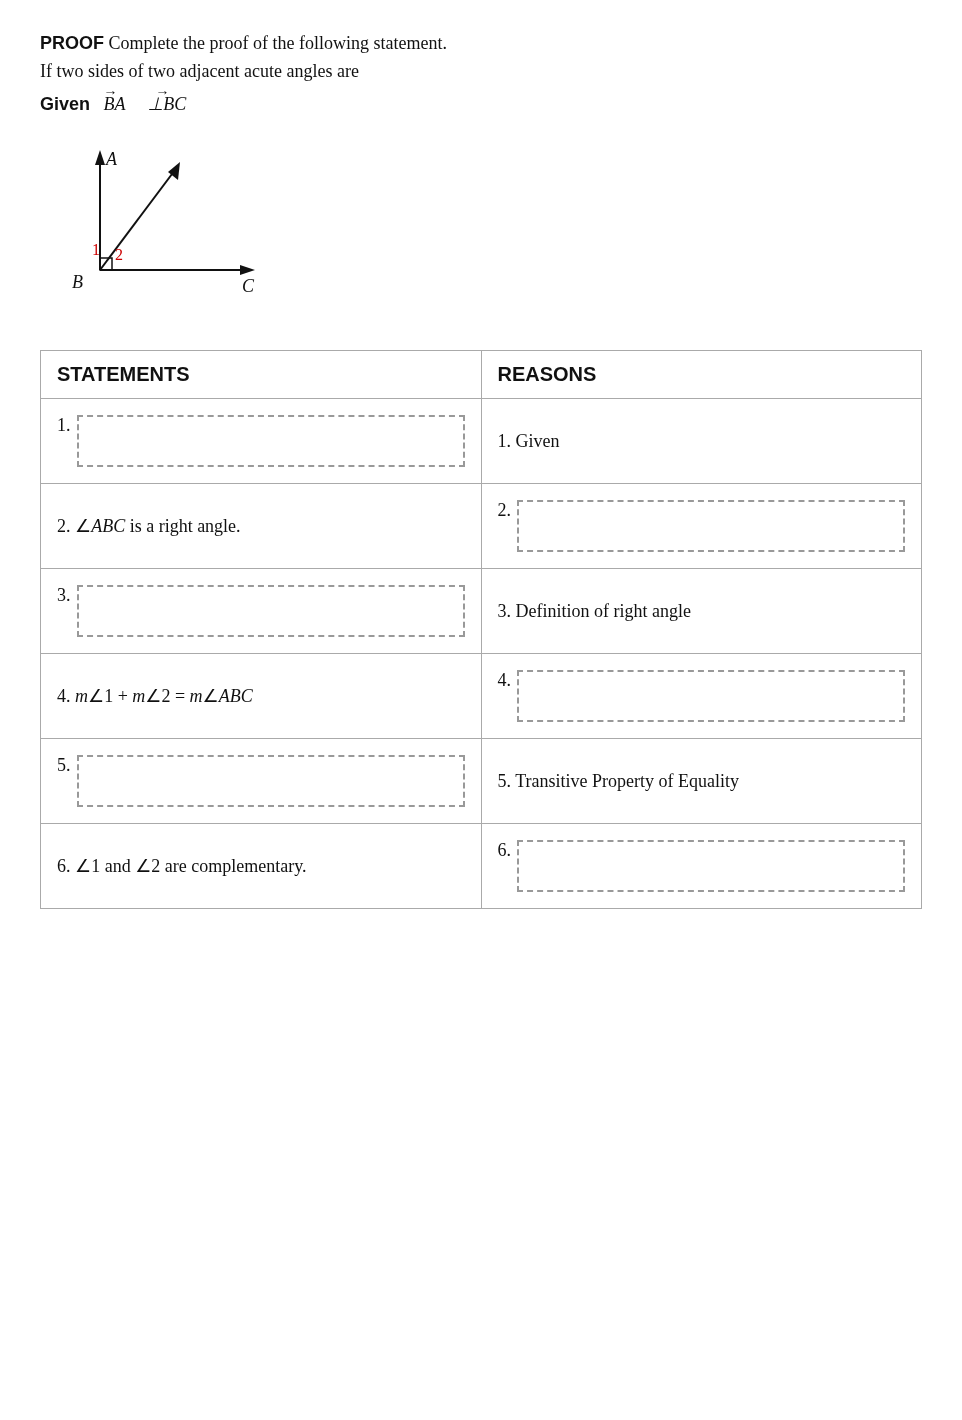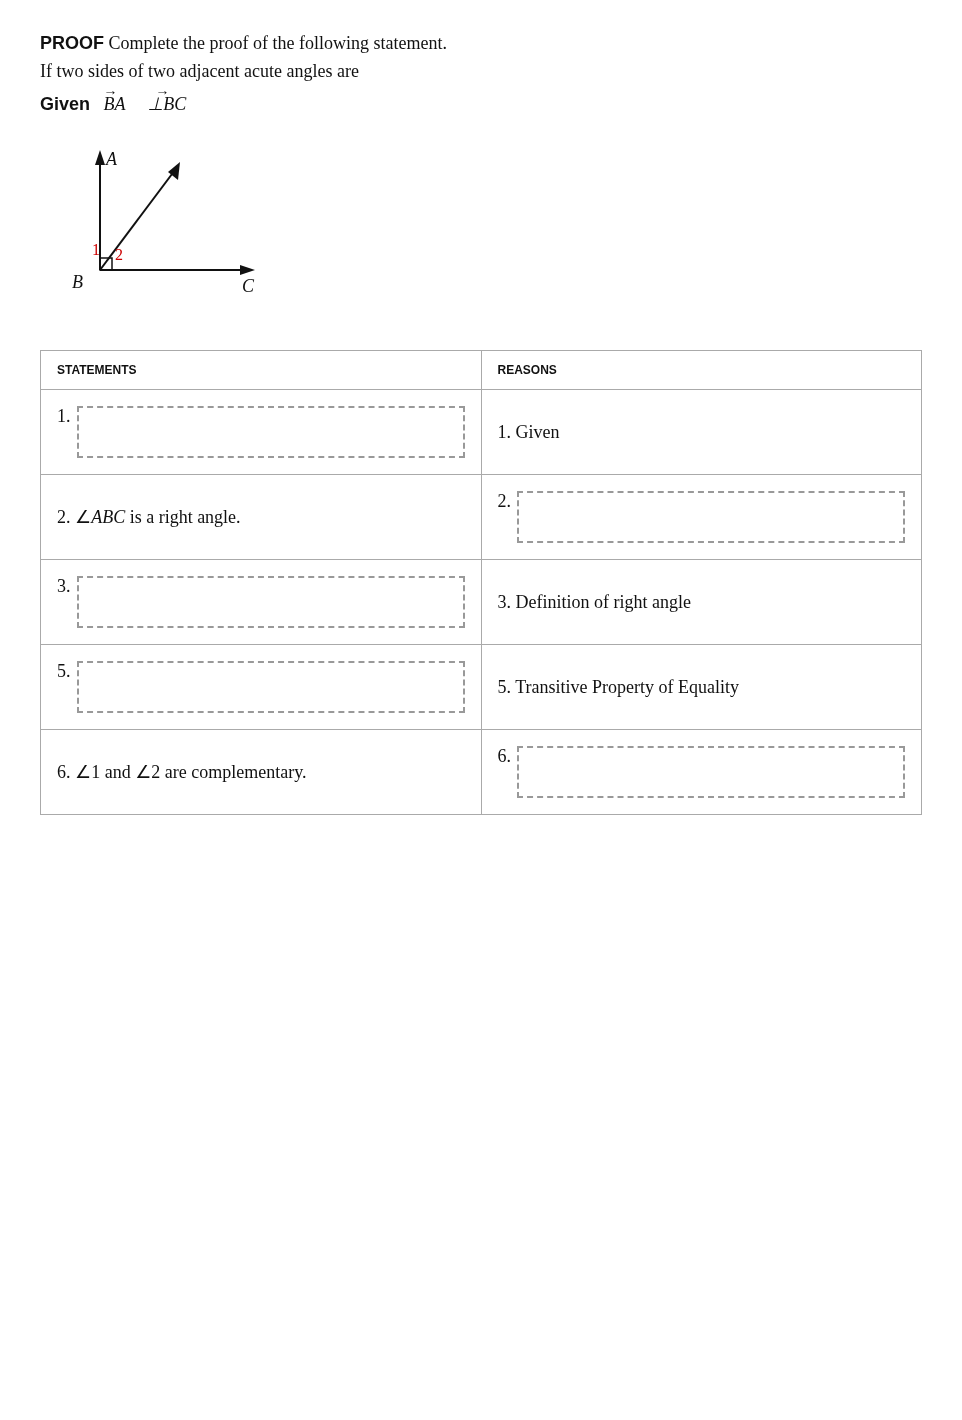--- a/index.html
+++ b/index.html
@@ -50,21 +50,21 @@
       margin-top: 20px;
       width: 100%;
     }
     .proof-table {
       width: 100%;
       border-collapse: collapse;
     }
     .proof-table th {
       font-family: Arial, sans-serif;
       font-weight: bold;
-      font-size: 12px;
+      font-size: 20px;
       text-align: left;
       padding: 12px 16px;
       border-bottom: 1px solid #aaa;
       background: #fff;
     }
     .proof-table th:first-child {
       width: 50%;
       border-right: 1px solid #aaa;
     }
     .proof-table td {
@@ -190,20 +190,31 @@
           <div style="display:flex; align-items:flex-start; gap:6px;">
             <span>3.</span>
             <span class="dashed-box"></span>
           </div>
         </td>
         <td>
           <span>3. Definition of right angle</span>
         </td>
       </tr>
 
+      <tr>
+        <td>
+          <span>4. <i>m</i>∠1 + <i>m</i>∠2 = <i>m</i>∠<i>ABC</i></span>
+        </td>
+        <td>
+          <div style="display:flex; align-items:flex-start; gap:6px;">
+            <span>4.</span>
+            <span class="dashed-box"></span>
+          </div>
+        </td>
+      </tr>
 
       <tr>
         <td>
           <div style="display:flex; align-items:flex-start; gap:6px;">
             <span>5.</span>
             <span class="dashed-box"></span>
           </div>
         </td>
         <td>
           <span>5. Transitive Property of Equality</span>

